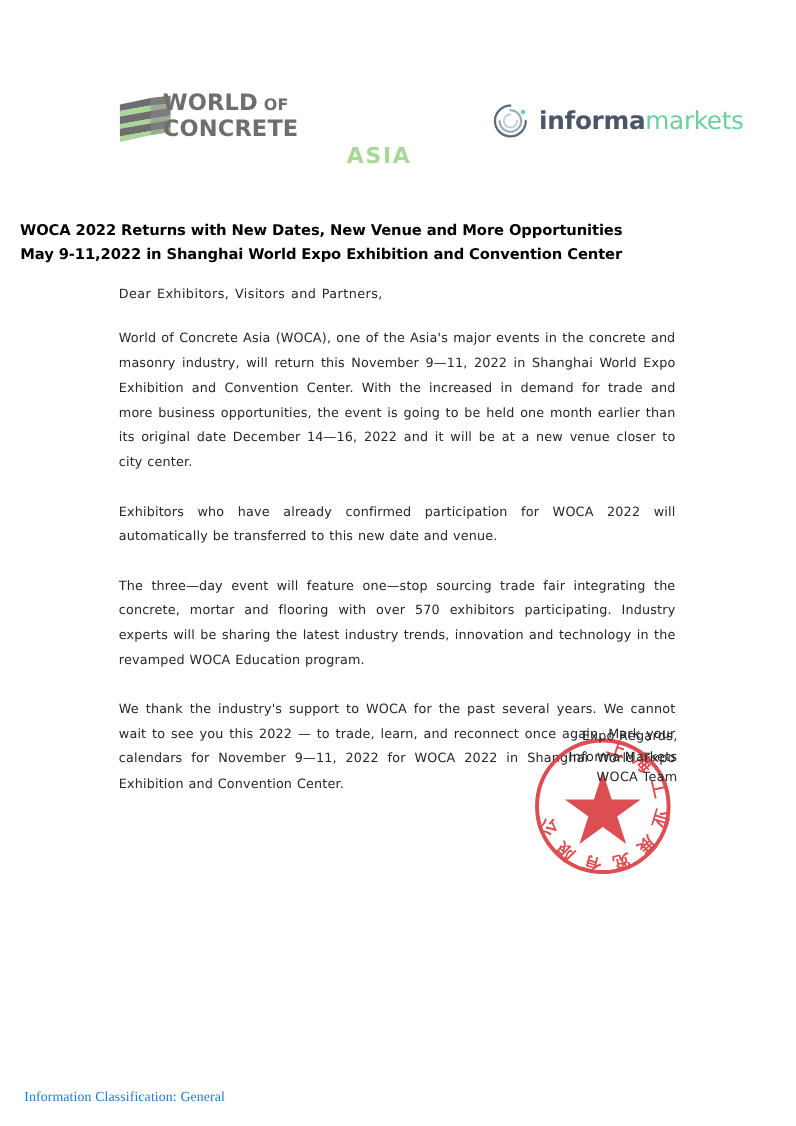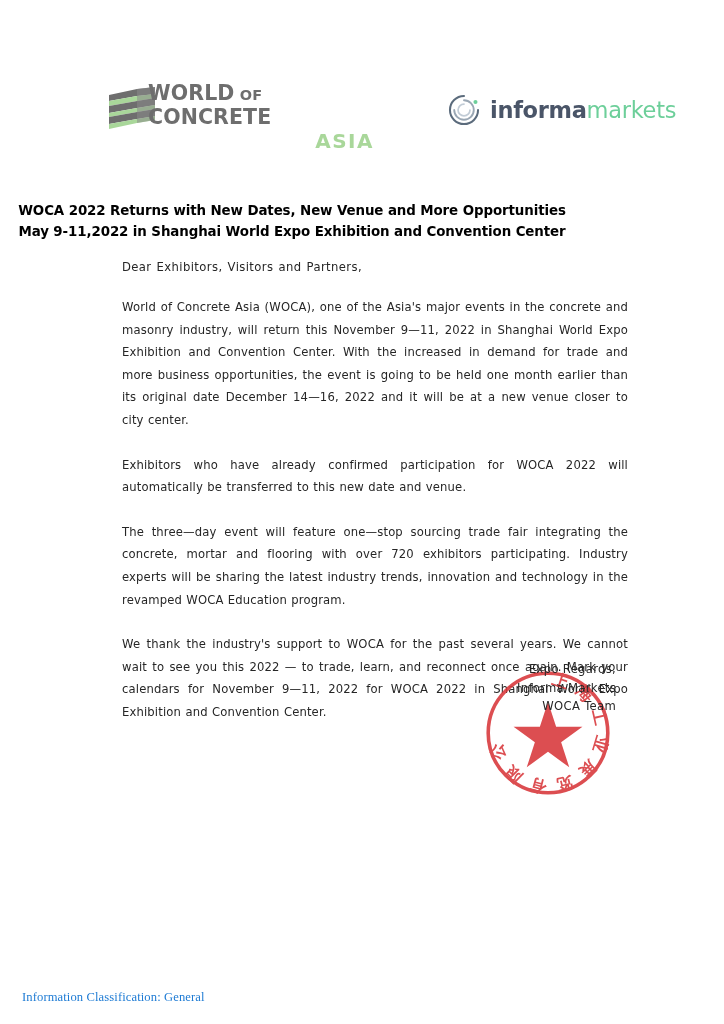--- a/index.html
+++ b/index.html
@@ -118,21 +118,21 @@
     font-weight: bold;
     font-size: 13.4px;
     line-height: 21px;
     color: #000000;
     letter-spacing: -0.1px;
   }
 
   
   .body-block {
     position: absolute;
-    left: 122px;
+    left: 108px;
     top: 260px;
     width: 506px;
     font-family: "DejaVu Sans", sans-serif;
     font-size: 11.6px;
     color: #262626;
   }
   .salutation {
     letter-spacing: 0.4px;
     margin-bottom: 22px;
     word-spacing: 1px;
@@ -220,21 +220,21 @@
 
   <div class="title-block">
     <div>WOCA 2022 Returns with New Dates, New Venue and More Opportunities</div>
     <div>May 9-11,2022 in Shanghai World Expo Exhibition and Convention Center</div>
   </div>
 
   <div class="body-block">
     <div class="salutation">Dear Exhibitors, Visitors and Partners,</div>
     <p class="para">World of Concrete Asia (WOCA), one of the Asia's major events in the concrete and masonry industry, will return this November 9—11, 2022 in Shanghai World Expo Exhibition and Convention Center. With the increased in demand for trade and more business opportunities, the event is going to be held one month earlier than its original date December 14—16, 2022 and it will be at a new venue closer to city center.</p>
     <p class="para">Exhibitors who have already confirmed participation for WOCA 2022 will automatically be transferred to this new date and venue.</p>
-    <p class="para">The three—day event will feature one—stop sourcing trade fair integrating the concrete, mortar and flooring with over 720 exhibitors participating. Industry experts will be sharing the latest industry trends, innovation and technology in the revamped WOCA Education program.</p>
+    <p class="para">The three—day event will feature one—stop sourcing trade fair integrating the concrete, mortar and flooring with over 570 exhibitors participating. Industry experts will be sharing the latest industry trends, innovation and technology in the revamped WOCA Education program.</p>
     <p class="para">We thank the industry's support to WOCA for the past several years. We cannot wait to see you this 2022 — to trade, learn, and reconnect once again. Mark your calendars for November 9—11, 2022 for WOCA 2022 in Shanghai World Expo Exhibition and Convention Center.</p>
   </div>
 
   <div class="signature">
     <div>Expo Regards,</div>
     <div>Informa Markets</div>
     <div>WOCA Team</div>
   </div>
 
   <svg class="stamp" viewBox="0 0 200 200">

